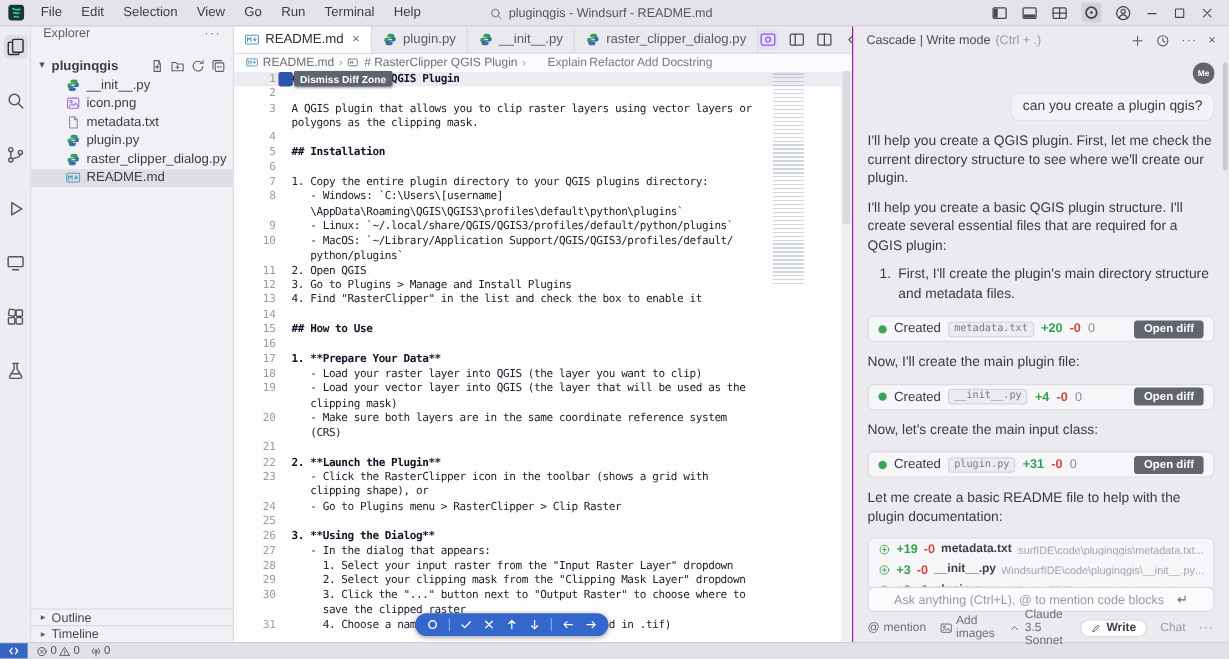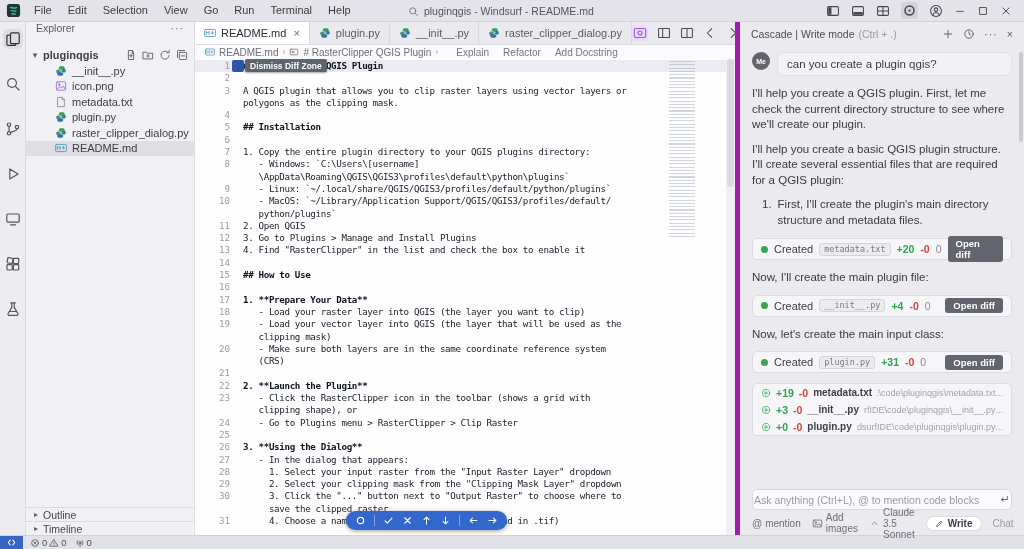--- a/index.html
+++ b/index.html
@@ -53,66 +53,66 @@
   .tab .ic{width:12px;height:12px;}
   .tab.active{background:#ffffff;color:#2b2b32;}
   .tab .close{font-size:11px;color:#6a6a73;margin-left:2px;line-height:1;}
   .tab-actions{margin-left:auto;display:flex;align-items:center;gap:9px;padding-right:22px;color:#4c4c54;}
   .tb-act{display:inline-flex;}
   .tb-act .ic{width:14px;height:14px;}
   .tb-act.preview{background:#e7dcfa;border-radius:3px;padding:1px;color:#8f54e8;}
   .breadcrumbs{height:14px;display:flex;align-items:center;font-size:10px;color:#6e6e77;gap:4px;padding-left:10px;background:#fbfbfd;}
   .breadcrumbs .ic{width:10px;height:10px;}
   .bc-sep{color:#9a9aa2;font-size:9px;}
-  .bc-actions{display:flex;gap:14px;margin-left:14px;color:#77777f;}
+  .bc-actions{display:flex;gap:2px;margin-left:14px;color:#77777f;}
 
   .editor-wrap{flex:1;position:relative;overflow:hidden;background:#fdfdfe;}
   .code{position:absolute;left:0;top:1px;right:0;font-family:"DejaVu Sans Mono",monospace;font-size:9.2px;line-height:12.3px;letter-spacing:-0.35px;color:#20242e;white-space:pre;}
   .row{display:flex;height:12.3px;}
   .row.hl{background:#ebebf1;}
   .gutter{width:48px;flex:none;text-align:right;padding-right:13px;color:#9b9ba4;letter-spacing:0;}
   .rowtext{flex:none;}
   .row.b .rowtext{font-weight:bold;color:#0e1422;}
   .minimap{position:absolute;right:40px;top:2px;width:26px;height:176px;opacity:.55;
     background:repeating-linear-gradient(to bottom,rgba(95,112,138,.5) 0 1.1px,transparent 1.1px 3.3px);}
   .vscroll{position:absolute;right:0;top:0;width:9px;height:100%;background:#f0f0f4;}
   .vthumb{position:absolute;right:1px;top:0;width:7px;height:128px;background:#dadae0;border-radius:3px;}
   .diffchip{position:absolute;left:37px;top:1px;width:12px;height:12px;background:#2c54a8;border-radius:2px;}
   .dismiss{position:absolute;left:50px;top:0;height:13px;background:#5d646e;color:#fff;font-size:8.5px;font-weight:bold;display:flex;align-items:center;padding:0 5px;border-radius:2px;box-shadow:0 1px 2px rgba(0,0,0,.35);white-space:nowrap;}
   .pill{position:absolute;left:151px;top:452px;height:19px;background:#3467cb;border-radius:10px;display:flex;align-items:center;color:#fff;padding:0 9px;gap:8px;box-shadow:0 1px 4px rgba(0,0,0,.4);}
   .pill .ic{width:11px;height:11px;}
   .pill .sep{width:1px;height:11px;background:rgba(255,255,255,.4);}
 
   
-  .cascade{width:289px;background:#eaeaef;border-left:5px solid #a21caf;display:flex;flex-direction:column;font-size:11.5px;color:#3a3a42;position:relative;}
+  .cascade{width:314px;background:#eaeaef;border-left:1px solid #a21caf;display:flex;flex-direction:column;font-size:11.5px;color:#3a3a42;position:relative;}
   .c-header{height:24px;display:flex;align-items:center;padding:0 11px;font-size:10.5px;color:#4c4c55;gap:4px;flex:none;}
   .c-header .shortcut{color:#9a9aa2;}
   .c-hicons{margin-left:auto;display:flex;align-items:center;gap:9px;color:#5a5a63;}
   .c-hicons .ic{width:12px;height:12px;}
   .c-scroll{flex:1;padding:2px 12px 0;overflow:hidden;}
-  .user-row{display:flex;gap:7px;align-items:flex-start;margin:4px 0 10px;}
+  .user-row{display:flex;gap:7px;align-items:flex-end;margin:4px 0 10px;flex-direction:column;}
   .avatar{width:18px;height:18px;border-radius:50%;background:#64646e;color:#fff;font-size:7px;display:flex;align-items:center;justify-content:center;font-weight:bold;flex:none;}
   .bubble{flex:1;background:#f3f3f7;border:1px solid #e1e1e8;border-radius:8px;padding:4px 9px;line-height:14px;}
   .para{line-height:15.5px;margin:0 0 9px;}
   .olist{display:flex;gap:6px;padding-left:10px;margin:0 0 10px;line-height:15.5px;}
   .ccard{height:22px;background:#f6f6f9;border:1px solid #dcdce3;border-radius:5px;display:flex;align-items:center;padding:0 8px;gap:6px;margin:0 0 10px;font-size:11px;}
   .dot{width:7px;height:7px;border-radius:50%;background:#3aa757;flex:none;}
   .chip{font-family:"DejaVu Sans Mono",monospace;font-size:8.5px;background:#ebebf0;border:1px solid #d5d5dd;color:#7a7a84;border-radius:3px;padding:0 4px;line-height:11px;}
   .add{color:#2da44e;font-weight:bold;font-size:10.5px;}
   .rem{color:#d1453b;font-weight:bold;font-size:10.5px;}
   .zero{color:#8a8a93;font-size:10.5px;}
   .opendiff{margin-left:auto;background:#62656e;color:#fff;font-size:9.5px;font-weight:bold;padding:2px 8px;border-radius:3px;}
   .redact{flex:1;height:10px;background:#c7c7cf;border-radius:4px;}
   .an-path{font-family:"DejaVu Sans Mono",monospace;font-size:9px;color:#9a9aa2;}
   .review{background:#f6f6f9;border:1px solid #dcdce3;border-radius:5px;margin:0 0 8px;}
   .rrow{height:17px;display:flex;align-items:center;gap:5px;padding:0 8px;font-size:10px;justify-content:flex-end;}
   .rrow .ic{width:10px;height:10px;}
   .rfile{font-weight:bold;color:#3e3e46;white-space:nowrap;}
   .rpath{color:#a3a3ab;font-size:9px;white-space:nowrap;overflow:hidden;flex:1;direction:rtl;text-align:right;}
-  .c-input{margin:0 12px 6px;background:#fbfbfd;border:1px solid #d9d9e0;border-radius:5px;height:21px;display:flex;align-items:center;padding:0 1px;color:#9a9aa3;font-size:10.5px;flex:none;}
+  .c-input{margin:0 12px 6px;background:#fbfbfd;border:1px solid #d9d9e0;border-radius:5px;height:21px;display:flex;align-items:center;padding:0 21px;color:#9a9aa3;font-size:10.5px;flex:none;}
   .c-input .enter{margin-left:auto;color:#6a6a73;font-size:11px;}
   .c-toolbar{height:19px;display:flex;align-items:center;gap:11px;padding:0 12px 5px;font-size:10px;color:#6e6e78;flex:none;}
   .c-tool{display:flex;align-items:center;gap:3px;}
   .c-tool .ic{width:11px;height:11px;}
   .write-pill{margin-left:auto;background:#fff;border:1px solid #d9d9e0;border-radius:9px;padding:1px 8px;display:flex;align-items:center;gap:4px;color:#3e3e46;font-weight:bold;}
   .chat-lbl{color:#9a9aa3;}
   .c-scrollbar{position:absolute;right:1px;top:30px;width:4px;height:90px;background:#c9c9d1;border-radius:2px;}
 
   
   .statusbar{height:14px;background:#e1e1e8;border-top:1px solid #d1d1d8;display:flex;align-items:center;font-size:9.5px;color:#4f4f58;}
@@ -589,20 +589,21 @@
         <p class="para">Now, let's create the main input class:</p>
         <div class="ccard">
           <span class="dot"></span>
           <span>Created</span>
           <span class="chip">plugin.py</span>
           <span class="add">+31</span>
           <span class="rem">-0</span>
           <span class="zero">0</span>
           <span class="opendiff">Open diff</span>
         </div>
+        <p class="para">Let me create a basic README file to help with the plugin documentation:</p>
         <div class="review">
           <div id="review-rows">
               <div class="rrow">
                 <span class="ic">
                   <svg viewBox="0 0 16 16" fill="none" stroke="currentColor" stroke-width="1.2" stroke-linecap="round" stroke-linejoin="round">
                     <circle cx="8" cy="8" r="5.8" stroke="#3aa757"></circle>
                     <path d="M8 5.2v5.6M5.2 8h5.6" stroke="#3aa757"></path>
                   </svg>
                 </span>
                 <span class="add">+19</span>

